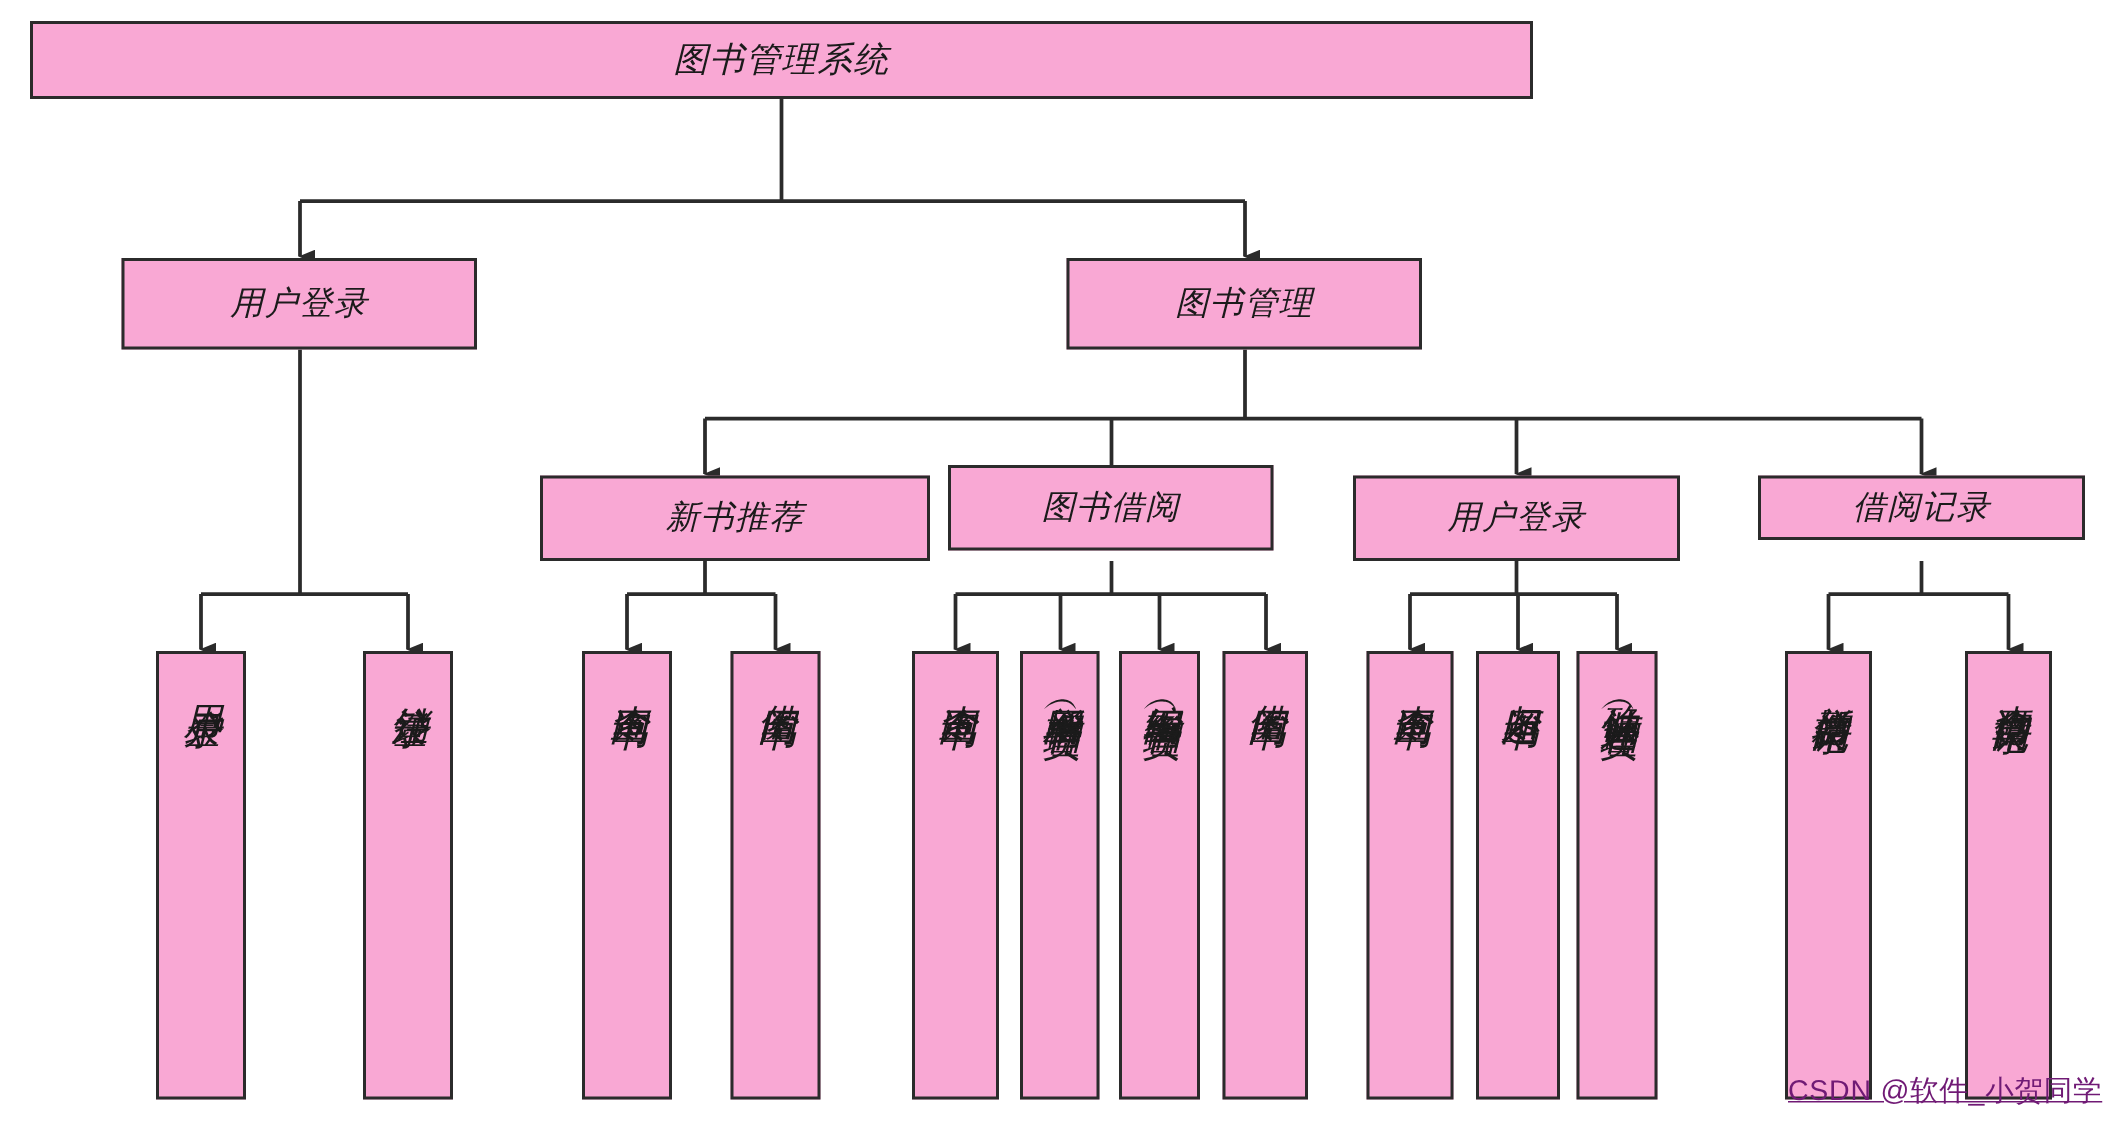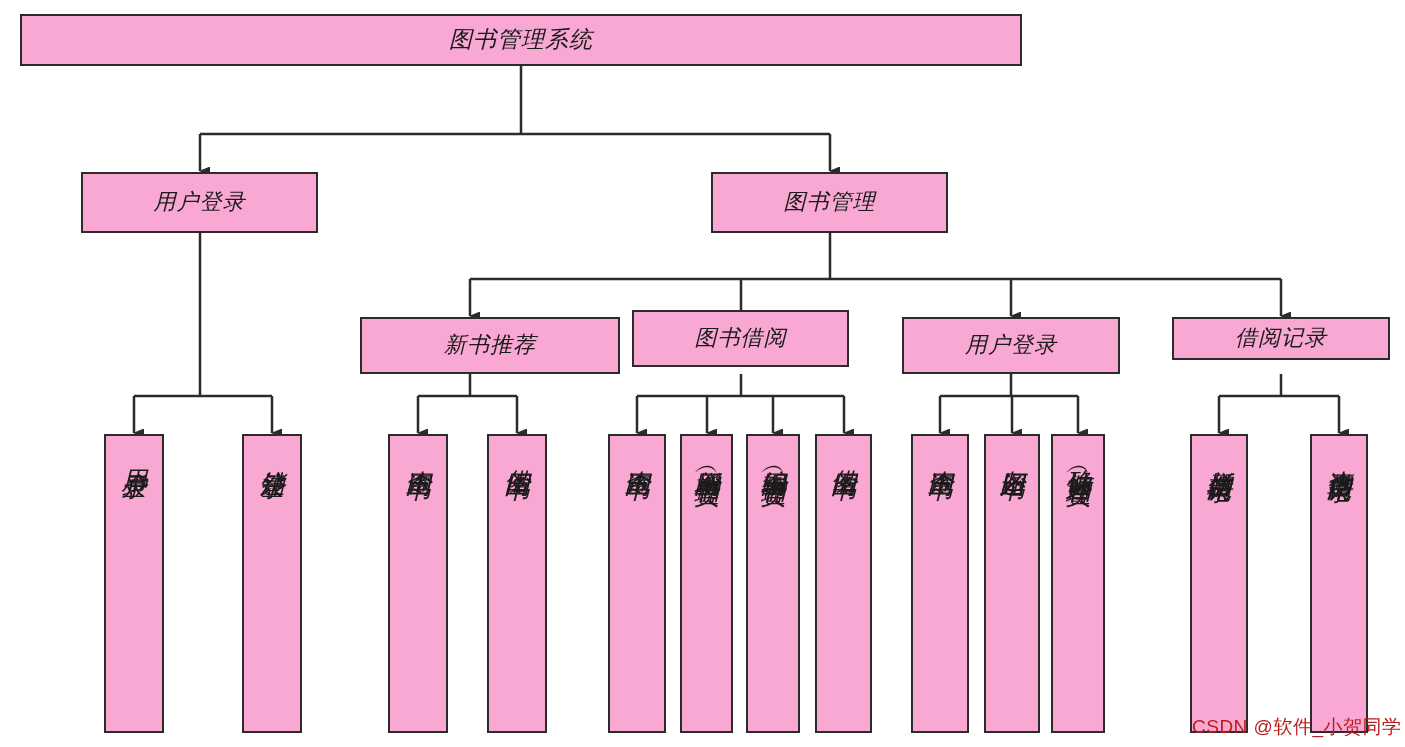--- a/index.html
+++ b/index.html
@@ -53,25 +53,26 @@
     writing-mode: vertical-rl;
     text-orientation: upright;
     font-size: 25px;
     line-height: 1.08;
     letter-spacing: 2px;
     white-space: nowrap;
   }
   .node.root .node-label { font-size: 23px; }
   .watermark {
     position: absolute;
-    color: #b91c1c;
+    color: #701a75;
     font-size: 19px;
     letter-spacing: 0.5px;
     white-space: nowrap;
     user-select: none;
+    text-decoration: underline;
   }
 </style>
 </head>
 <body>
 
 <div id="canvas">
   <svg class="edges" viewBox="0 0 1405 747">
     <defs>
       <marker id="arrowhead" markerWidth="9" markerHeight="11" refX="4.5" refY="10" orient="auto" markerUnits="userSpaceOnUse">
         <path d="M0,0 L9,0 L4.5,11 Z" fill="#2b2b2b"></path>

